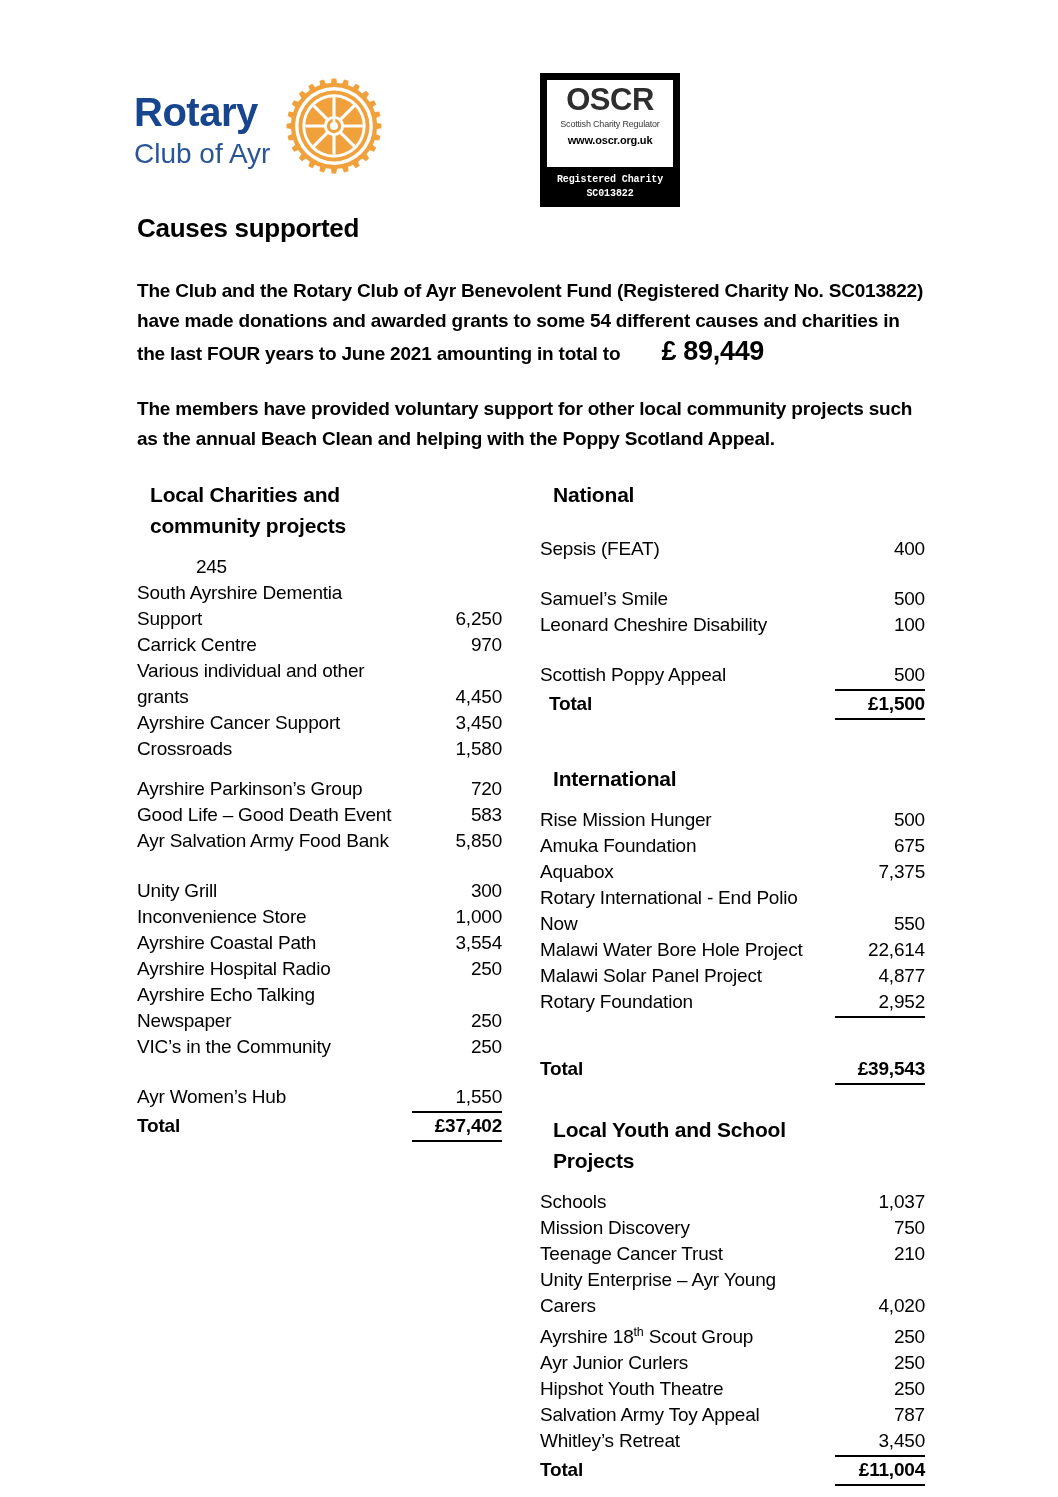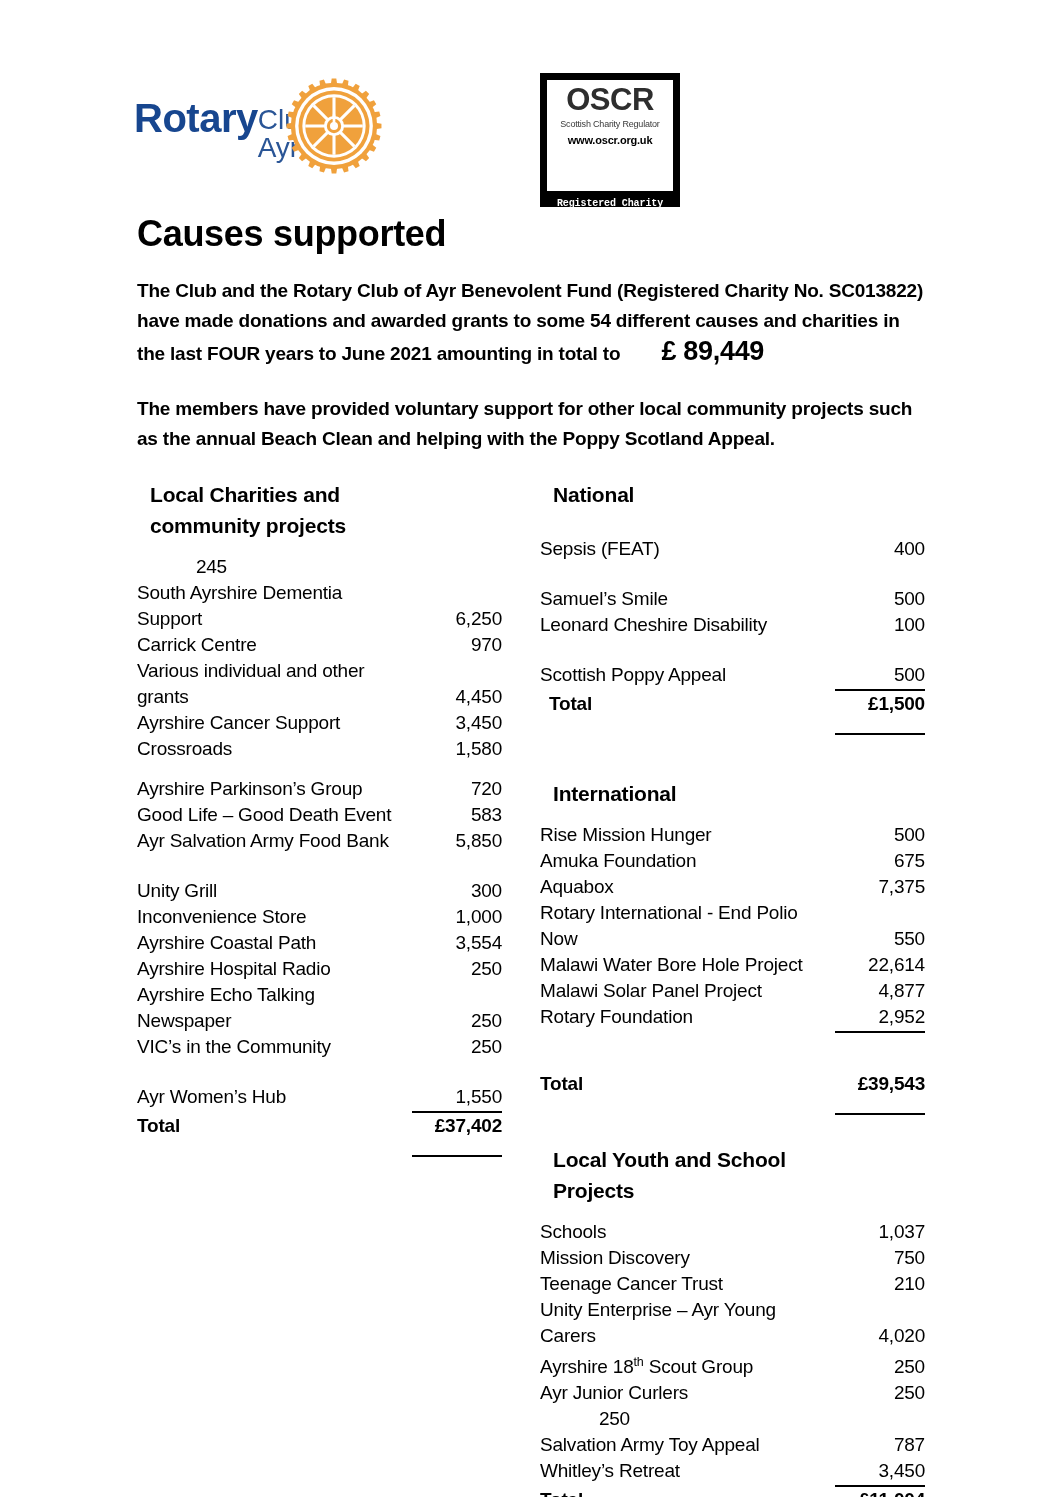--- a/index.html
+++ b/index.html
@@ -25,21 +25,21 @@
 
   .rotary-logo {
     position: absolute;
     left: 134px; top: 76px;
     width: 250px; height: 108px;
     display: flex;
     align-items: center;
   }
   .rotary-words {
     display: flex;
-    flex-direction: row;
+    flex-direction: column;
     justify-content: center;
     line-height: 1;
   }
   .rotary-word-main {
     font-size: 40px;
     font-weight: bold;
     color: #17468f;
     letter-spacing: -0.5px;
   }
   .rotary-word-sub {
@@ -59,21 +59,21 @@
     position: absolute;
     left: 540px; top: 73px;
     width: 140px; height: 134px;
     background: #000000;
     box-sizing: border-box;
     padding: 7px 7px 0 7px;
   }
   .oscr-inner {
     background: #ffffff;
     width: 126px;
-    height: 111px;
+    height: 87px;
     box-sizing: border-box;
     text-align: center;
     padding-top: 2px;
   }
   .oscr-title {
     font-size: 31px;
     font-weight: bold;
     color: #2e2e2e;
     letter-spacing: -0.5px;
     line-height: 36px;
@@ -99,21 +99,21 @@
     line-height: 14px;
     padding-top: 6px;
     letter-spacing: -0.1px;
     font-family: Liberation Mono, monospace;
   }
 
   
   .page-title {
     position: absolute;
     left: 137px; top: 213px;
-    font-size: 36px;
+    font-size: 26px;
     font-weight: bold;
     letter-spacing: -0.3px;
   }
 
   .intro {
     position: absolute;
     left: 137px;
     width: 790px;
     font-size: 19px;
     font-weight: bold;
@@ -164,21 +164,21 @@
   }
   .row.bold .label,
   .row.bold .amount { font-weight: bold; }
 
   .amount.ruled {
     border-bottom: 2px solid #000;
     padding-bottom: 1px;
   }
   .amount.total-ruled {
     border-bottom: 2px solid #000;
-    padding-bottom: 16px;
+    padding-bottom: 1px;
     font-weight: bold;
   }
 
   .spacer-sm { height: 13px; }
   .spacer-md { height: 24px; }
   .spacer-lg { height: 30px; }
 
   .row.indent .label { padding-left: 9px; }
   .row.drop { position: relative; top: 14px; }
   .sup { font-size: 0.66em; vertical-align: super; }
@@ -438,20 +438,21 @@
   <div class="row">
       <span class="label"><span>Ayrshire 18</span><span class="sup">th</span><span> Scout Group</span></span>
       <span class="amount">250</span>
     </div>
 
   <div class="row">
       <span class="label">Ayr Junior Curlers</span>
       <span class="amount">250</span>
     </div>
   <div class="row">
+      <span class="label">Hipshot Youth Theatre</span>
       <span class="amount">250</span>
     </div>
   <div class="row">
       <span class="label">Salvation Army Toy Appeal</span>
       <span class="amount">787</span>
     </div>
   <div class="row">
       <span class="label">Whitley’s Retreat</span>
       <span class="amount ruled">3,450</span>
     </div>

